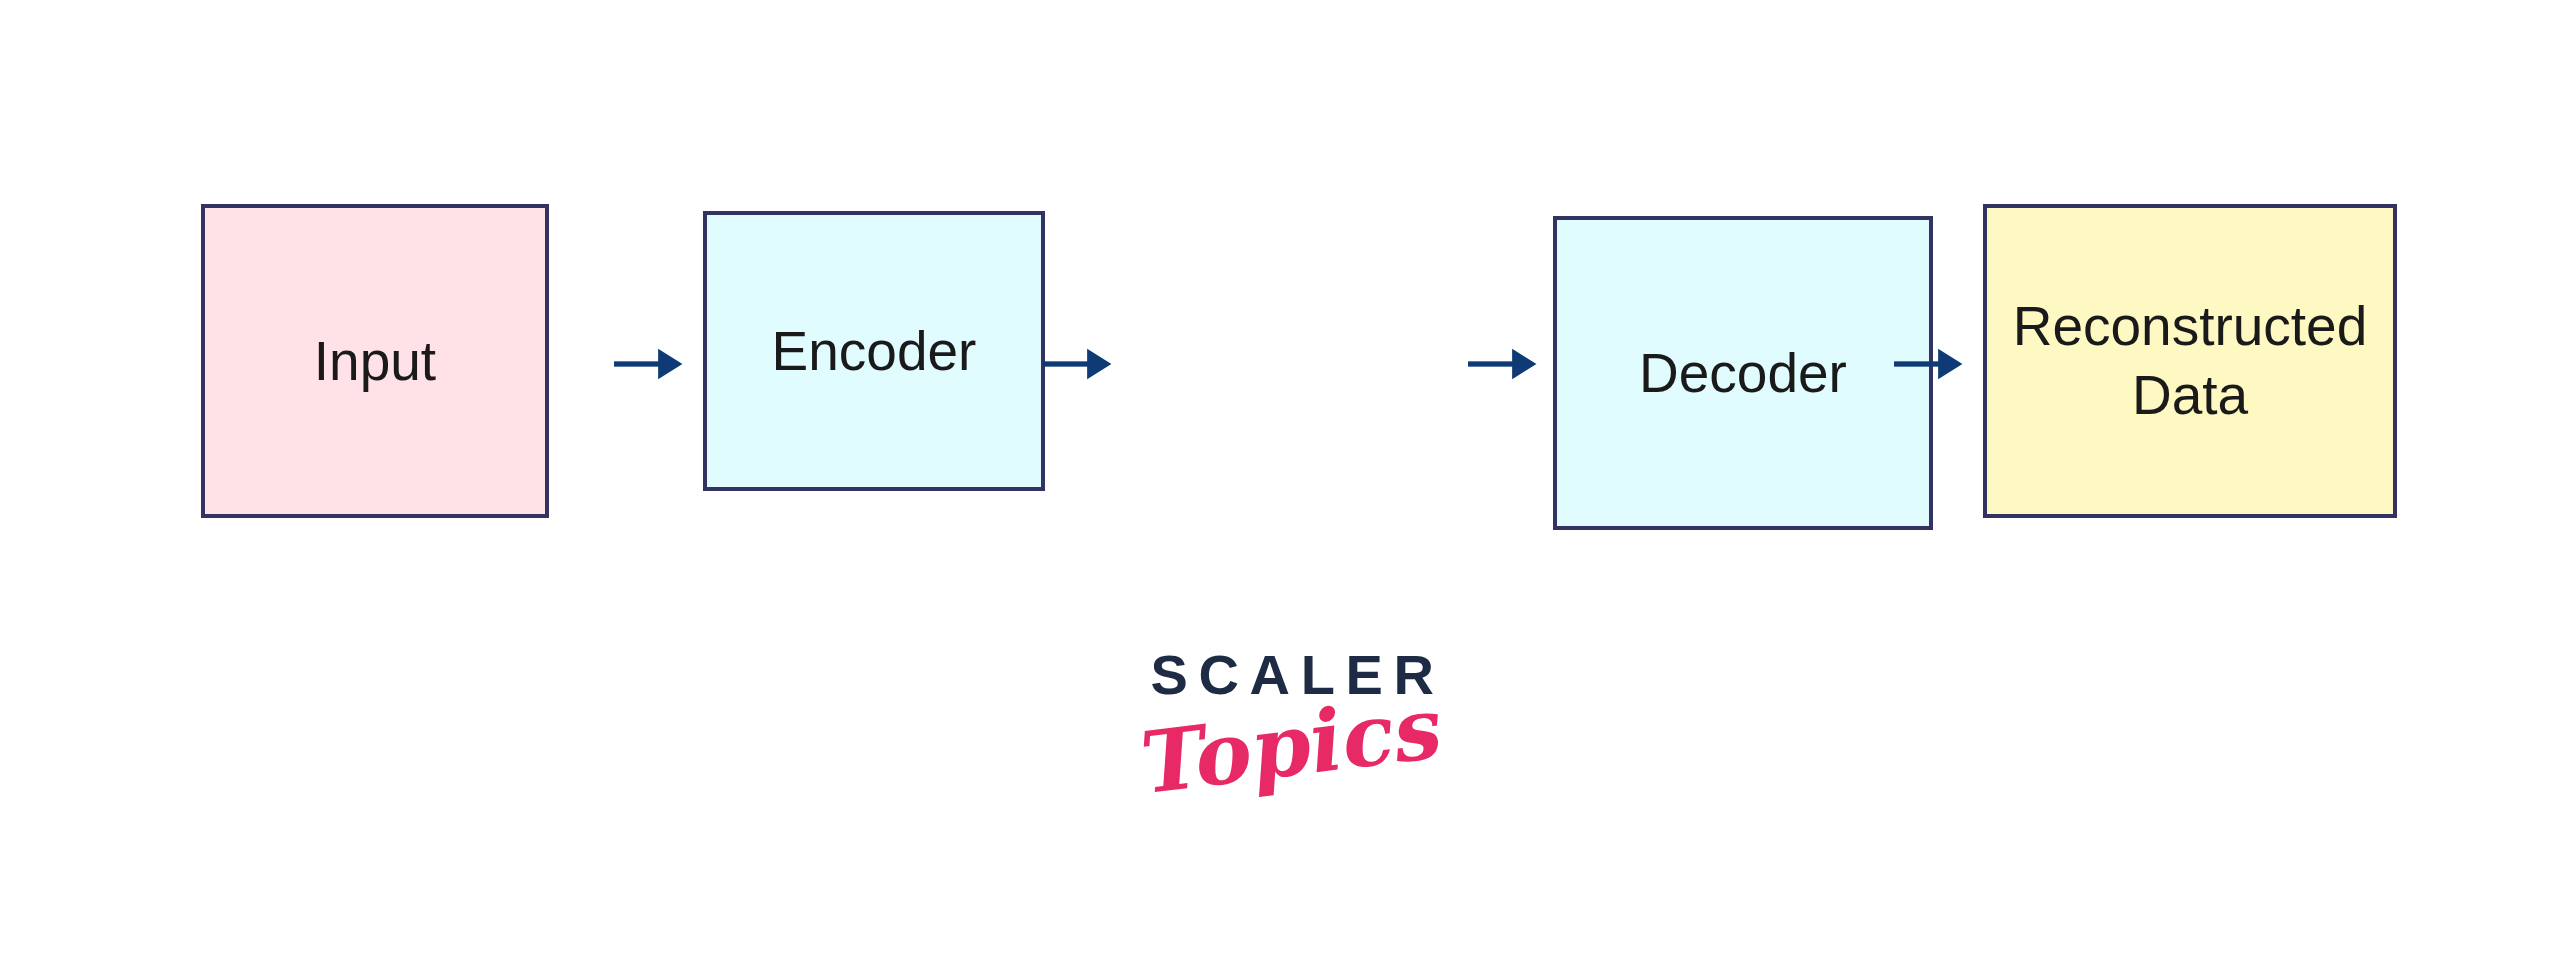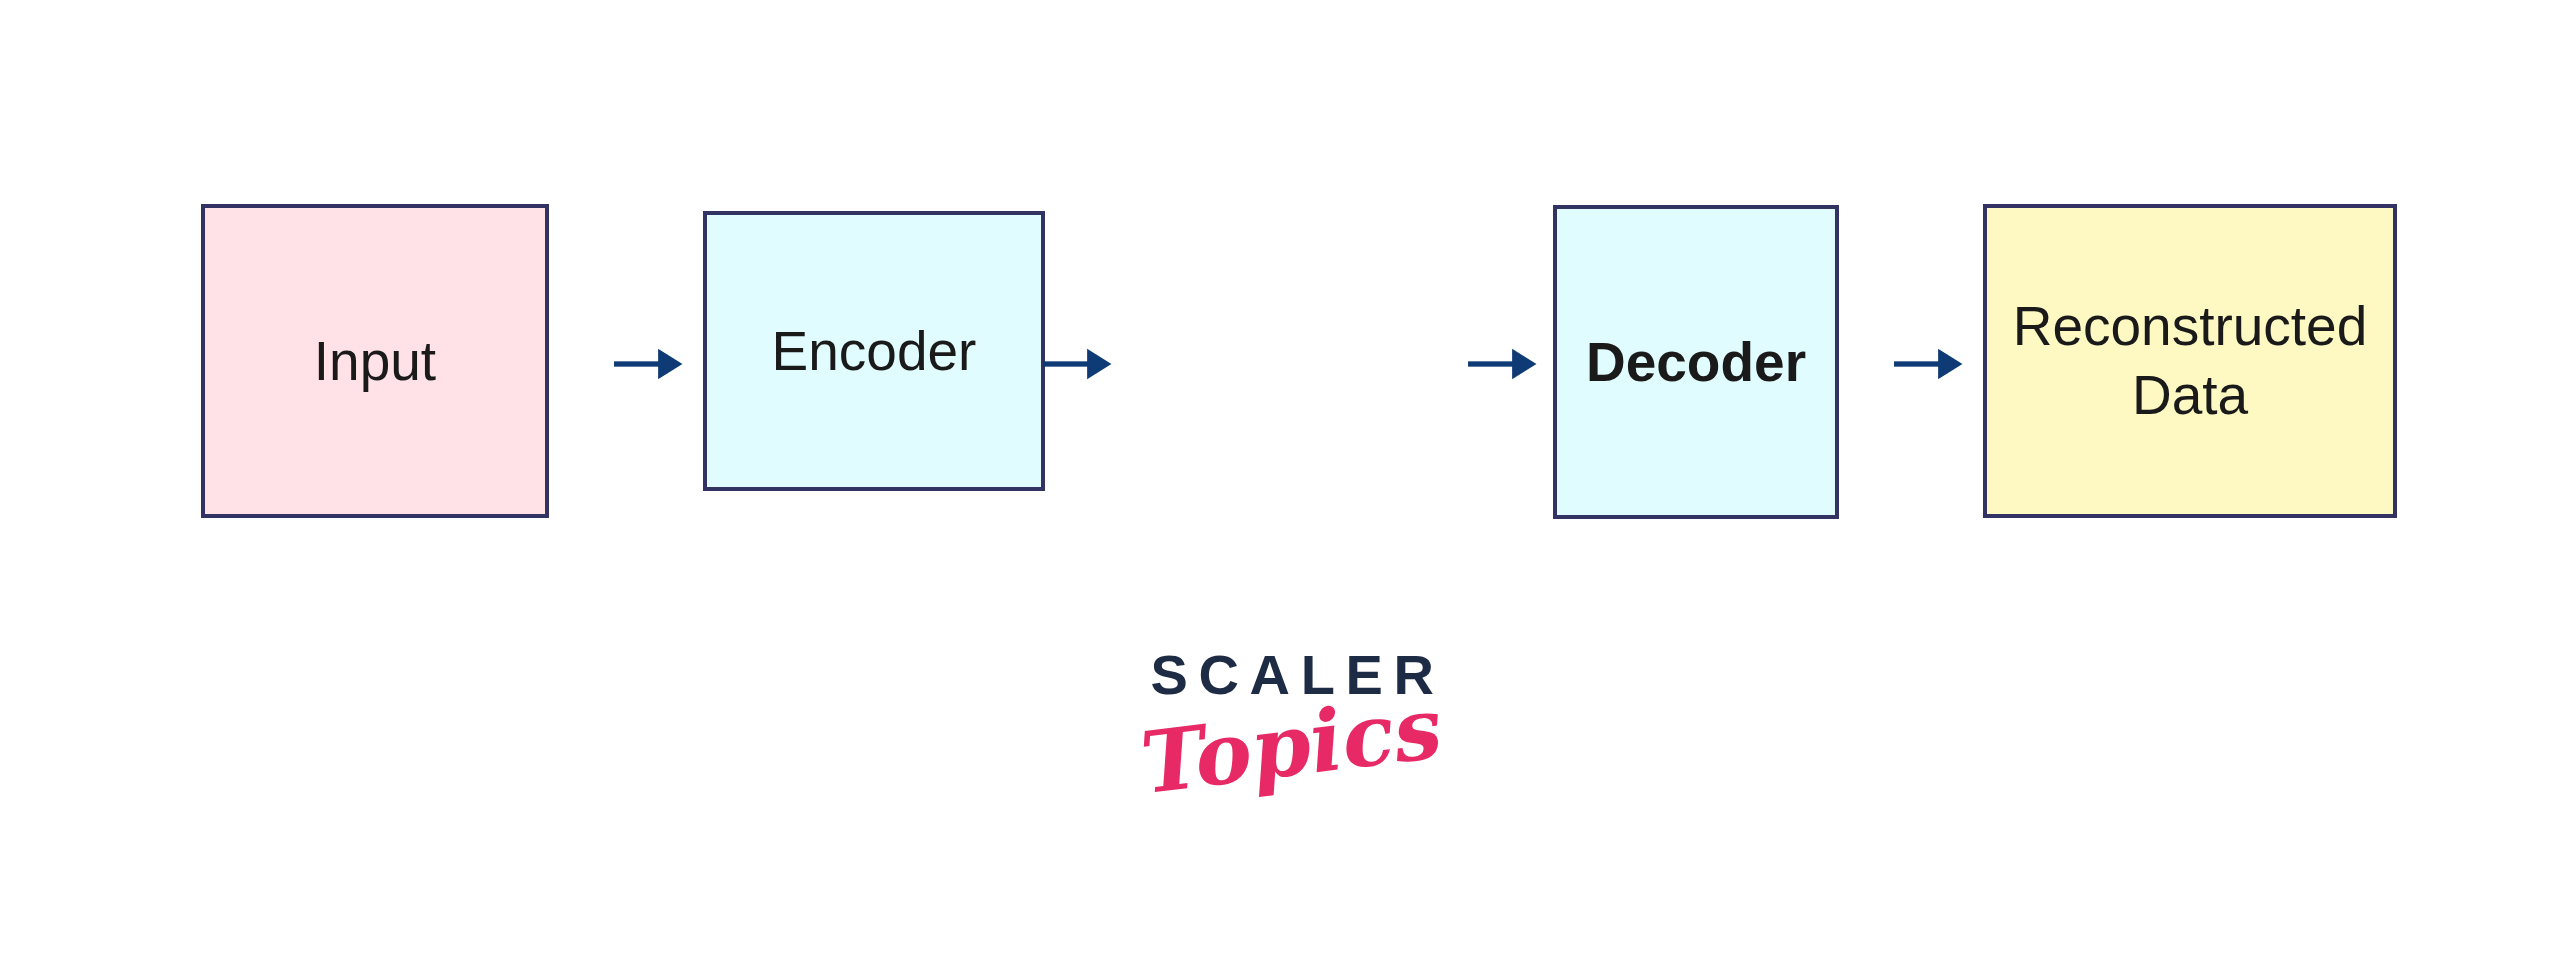--- a/index.html
+++ b/index.html
@@ -80,21 +80,21 @@
     <rect x="0" y="21.5" width="62" height="7"></rect>
     <polygon points="58,5 58,45 90,25"></polygon>
   </svg>
 
 
   <svg class="arrow" style="left:1468px;top:345px" width="70" height="38" viewBox="0 0 92 50" aria-hidden="true">
     <rect x="0" y="21.5" width="62" height="7"></rect>
     <polygon points="58,5 58,45 90,25"></polygon>
   </svg>
 
-  <div class="box" style="left: 1553px; top: 205px; width: 286px; height: 314px; background-color: rgb(224, 252, 255); font-weight: bold;">
+  <div class="box" style="left: 1553px; top: 216px; width: 380px; height: 314px; background-color: rgb(224, 252, 255);">
     <span class="box-label">Decoder</span>
   </div>
 
   <svg class="arrow" style="left:1894px;top:345px" width="70" height="38" viewBox="0 0 92 50" aria-hidden="true">
     <rect x="0" y="21.5" width="62" height="7"></rect>
     <polygon points="58,5 58,45 90,25"></polygon>
   </svg>
 
   <div class="box" style="left: 1983px; top: 204px; width: 414px; height: 314px; background-color: #fef9c3;">
     <span class="box-label">Reconstructed Data</span>

